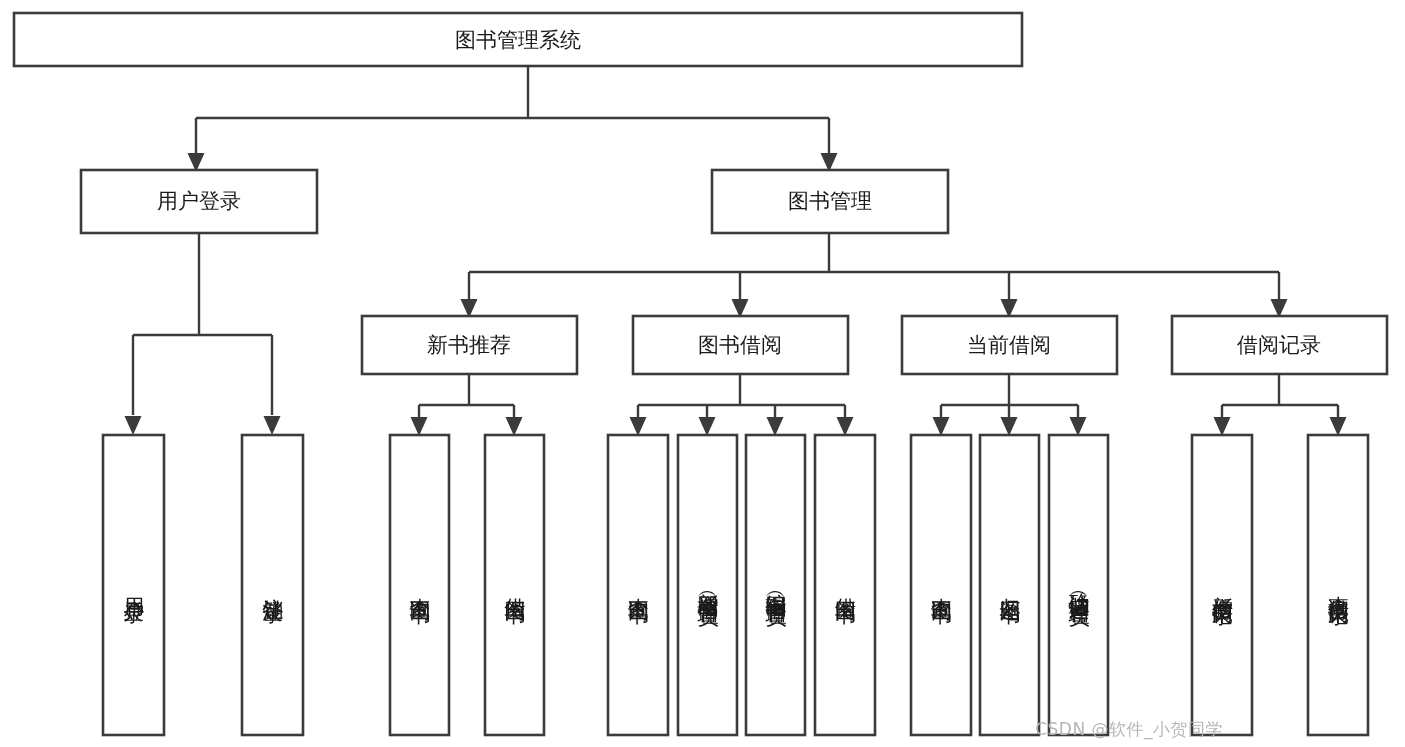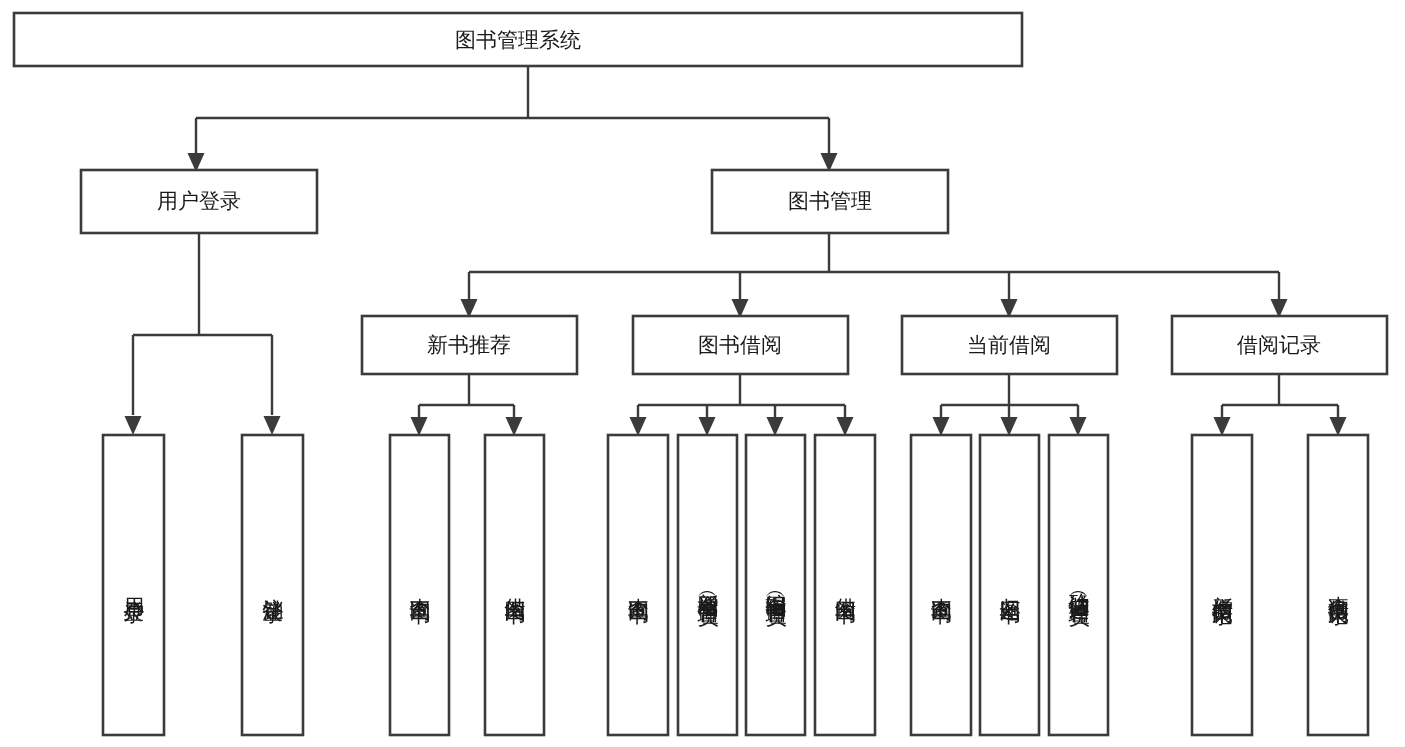--- a/index.html
+++ b/index.html
@@ -240,14 +240,15 @@
   <div class="leaf-label-wrap" style="left:746px; top:435px; width:59px; height:300px;">编辑图书（管理员）</div>
   <div class="leaf-label-wrap" style="left:815px; top:435px; width:60px; height:300px;">借阅图书</div>
 
   <div class="leaf-label-wrap" style="left:911px; top:435px; width:60px; height:300px;">查询图书</div>
   <div class="leaf-label-wrap" style="left:980px; top:435px; width:59px; height:300px;">归还图书</div>
   <div class="leaf-label-wrap" style="left:1049px; top:435px; width:59px; height:300px;">确认归还（管理员）</div>
 
   <div class="leaf-label-wrap" style="left:1192px; top:435px; width:60px; height:300px;">新增借阅记录</div>
   <div class="leaf-label-wrap" style="left:1308px; top:435px; width:60px; height:300px;">查询借阅记录</div>
 
+  <div class="watermark">CSDN @软件_小贺同学</div>
 
 </div>
 
 </body></html>

